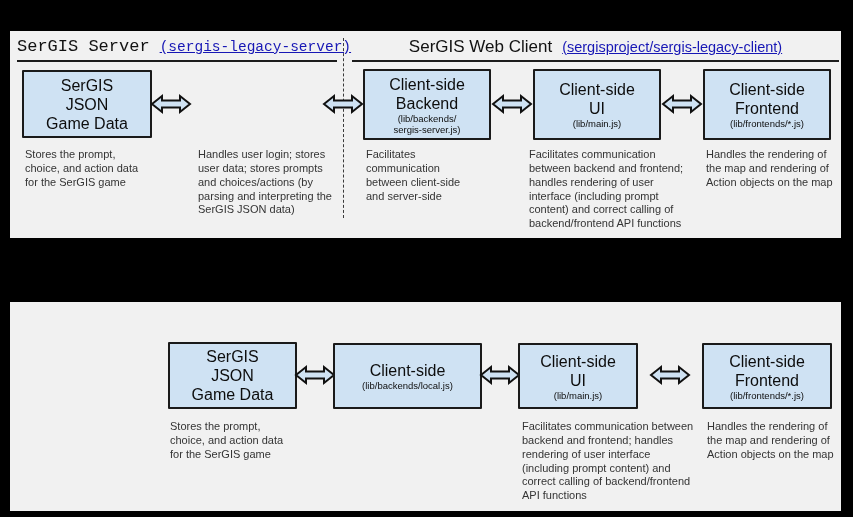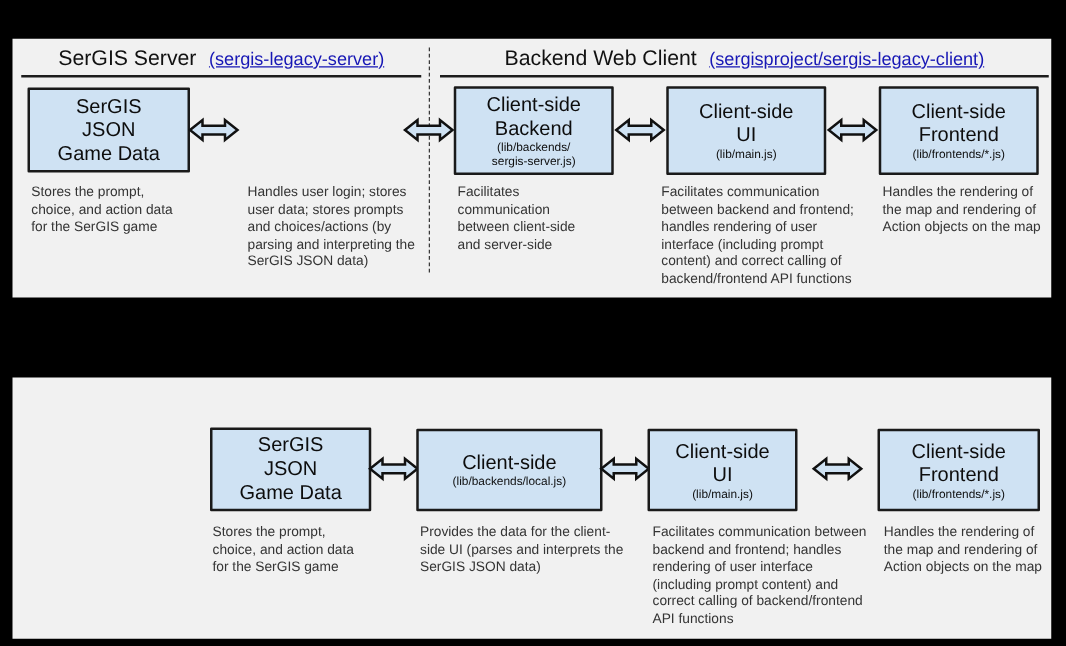--- a/index.html
+++ b/index.html
@@ -36,26 +36,26 @@
     position:absolute; background:#cbcbcb; border:2px solid #5f5f5f;
     box-sizing:border-box; padding:13px 8px 0 10px;
     font-size:11.5px; line-height:1.36; color:#151515;
   }
 </style>
 </head>
 <body>
 
 <div id="top-panel" class="panel">
 
-  <div class="section-header" style="left:7px; top:6px; width:320px;">
+  <div class="section-header" style="left:7px; top:6px; width:320px;font-family:Liberation Mono, monospace;">
     <span class="htitle">SerGIS Server</span><span class="hlink">(sergis-legacy-server)</span>
   </div>
 
   <div class="section-header" style="left:342px; top:6px; width:487px;">
-    <span class="htitle">Backend Web Client</span><span class="hlink">(sergisproject/sergis-legacy-client)</span>
+    <span class="htitle">SerGIS Web Client</span><span class="hlink">(sergisproject/sergis-legacy-client)</span>
   </div>
 
   <div class="divider" style="left:333px; top:7px; height:180px;"></div>
 
   <div class="dbox" style="left:12px; top:39px; width:126px; height:64px;">
     <div class="line">SerGIS</div>
     <div class="line">JSON</div>
     <div class="line">Game Data</div>
   </div>
 
@@ -135,16 +135,15 @@
     <polygon points="2,12 12,4 12,8.5 30,8.5 30,4 40,12 30,20 30,15.5 12,15.5 12,20" fill="#cfe2f3" stroke="#111" stroke-width="2"></polygon>
   </svg>
 
   <div class="dbox" style="left:692px; top:41px; width:126px; height:62px;">
     <div class="line">Client-side</div>
     <div class="line">Frontend</div>
     <div class="sub">(lib/frontends/*.js)</div>
   </div>
 
   <div class="desc" style="left:160px; top:118px; width:125px;">Stores the prompt, choice, and action data for the SerGIS game</div>
-  <div class="desc" style="left:326px; top:118px; width:168px;">Provides the data for the client-side UI (parses and interprets the SerGIS JSON data)</div>
   <div class="desc" style="left:512px; top:118px; width:172px;">Facilitates communication between backend and frontend; handles rendering of user interface (including prompt content) and correct calling of backend/frontend API functions</div>
   <div class="desc" style="left:697px; top:118px; width:132px;">Handles the rendering of the map and rendering of Action objects on the map</div>
 </div>
 
 </body></html>

